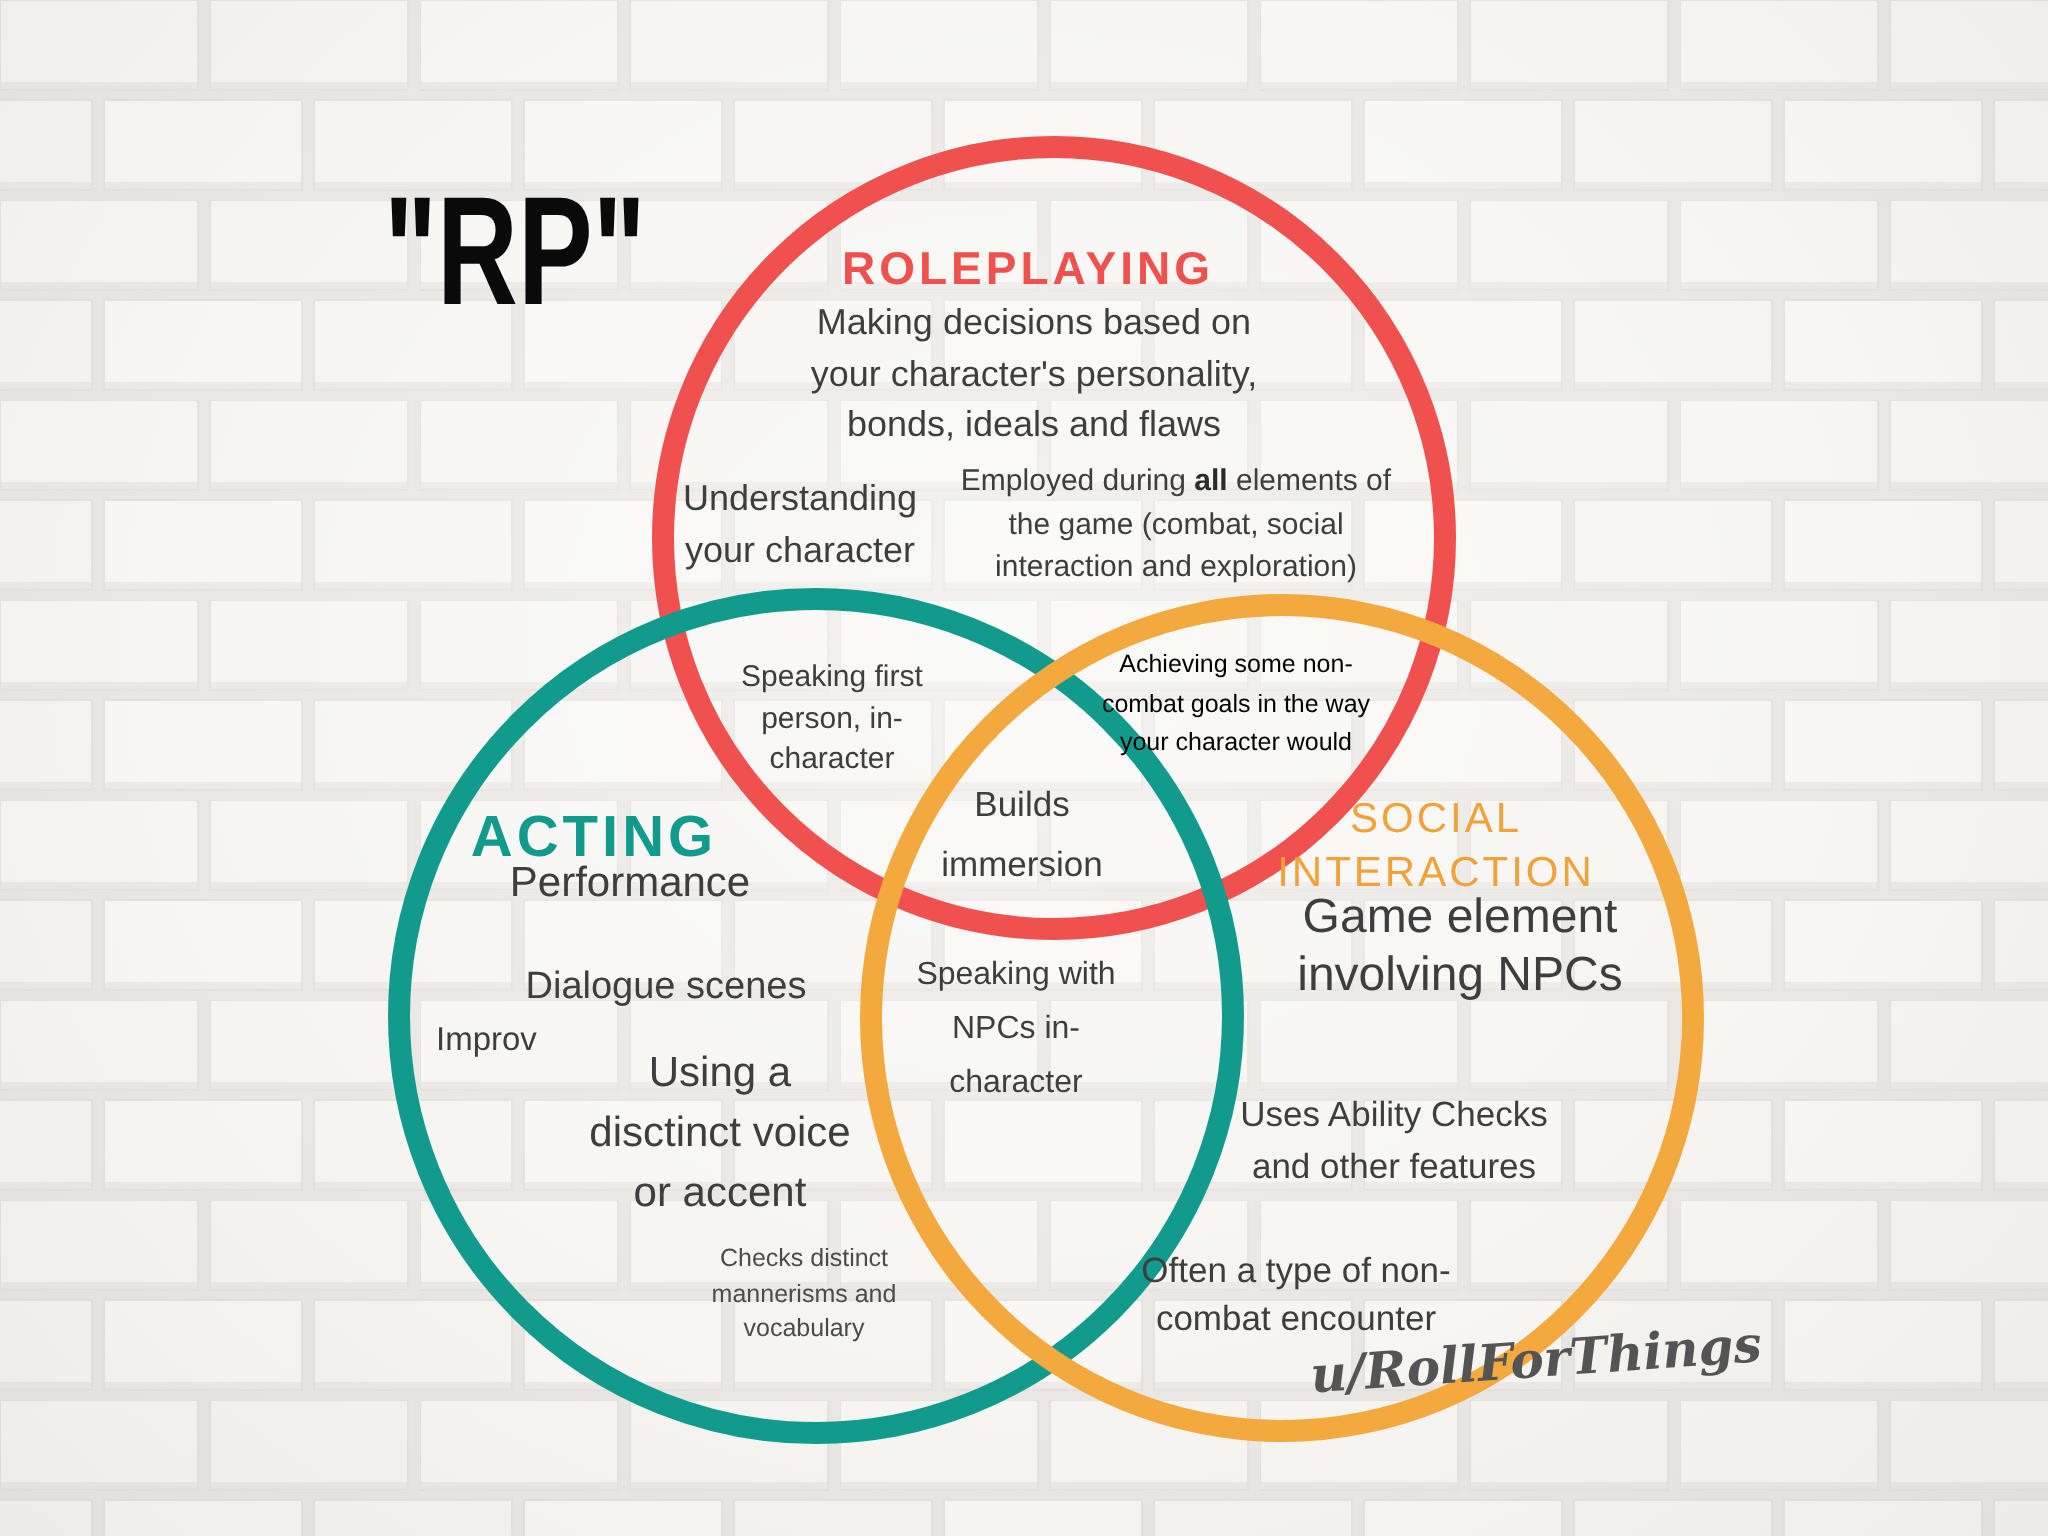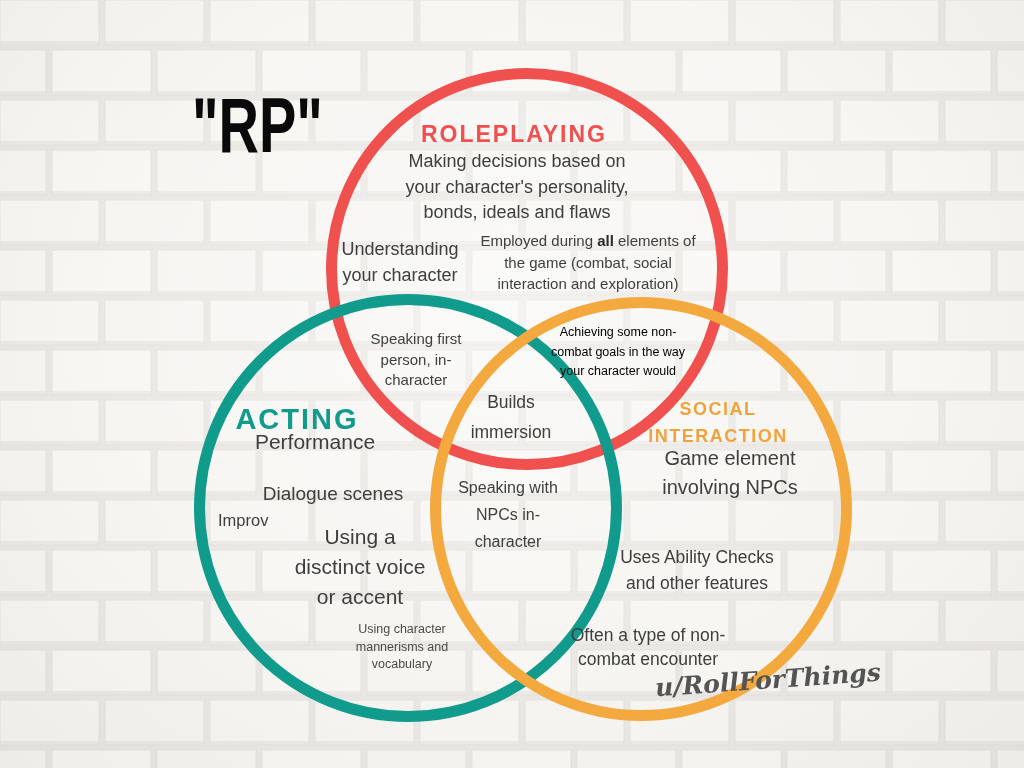--- a/index.html
+++ b/index.html
@@ -28,22 +28,22 @@
   .employed{left:480px;top:230px;width:216px;font-size:15px;line-height:21.5px;}
   .speaking-first{left:356px;top:329px;width:120px;font-size:15px;line-height:20.5px;}
   .achieving{left:548px;top:323px;width:140px;font-size:12.5px;line-height:19.5px;color:#000000;}
   .builds{left:451px;top:387px;width:120px;font-size:17.5px;line-height:30px;}
   .h-acting{left:207px;top:403px;width:180px;font-size:29px;font-weight:700;letter-spacing:2px;color:var(--teal);}
   .performance{left:225px;top:430px;width:180px;font-size:21px;}
   .dialogue{left:253px;top:483px;width:160px;font-size:19px;}
   .improv{left:218px;top:511px;font-size:16.5px;text-align:left;}
   .voice{left:285px;top:522px;width:150px;font-size:21px;line-height:30px;}
   .speaking-npcs{left:458px;top:474px;width:100px;font-size:16px;line-height:27px;}
-  .h-social{left:628px;top:396px;width:180px;font-size:18px;line-height:27px;font-weight:700;letter-spacing:1.5px;color:var(--yellow-deep);}
-  .game-element{left:645px;top:444px;width:170px;font-size:20px;line-height:29px;}
+  .h-social{left:628px;top:396px;width:180px;font-size:21px;line-height:27px;font-weight:400;letter-spacing:1.5px;color:var(--yellow-deep);}
+  .game-element{left:645px;top:444px;width:170px;font-size:24px;line-height:29px;}
   .ability{left:607px;top:544px;width:180px;font-size:17.5px;line-height:26px;}
   .often{left:553px;top:623px;width:190px;font-size:17.5px;line-height:24px;}
   .mannerisms{left:342px;top:621px;width:120px;font-size:12.5px;line-height:17.5px;color:#4b4b4b;}
   .watermark{
     left:655px;top:666px;width:210px;font-size:25px;color:#545454;
     font-family:"DejaVu Serif", serif;font-style:italic;font-weight:bold;
     transform:rotate(-4deg);
   }
   b{font-weight:700;color:#2b2b2b;}
 </style>
@@ -87,21 +87,21 @@
 <div class="txt speaking-first">Speaking first person, in-character</div>
 <div class="txt achieving">Achieving some non-combat goals in the way your character would</div>
 <div class="txt builds">Builds immersion</div>
 <div class="txt speaking-npcs">Speaking with NPCs in-character</div>
 
 <div class="txt h-acting">ACTING</div>
 <div class="txt performance">Performance</div>
 <div class="txt dialogue">Dialogue scenes</div>
 <div class="txt improv">Improv</div>
 <div class="txt voice">Using a disctinct voice or accent</div>
-<div class="txt mannerisms">Using character mannerisms and vocabulary</div>
+<div class="txt mannerisms">Checks distinct mannerisms and vocabulary</div>
 
 <div class="txt h-social">
   <div>SOCIAL</div>
   <div>INTERACTION</div>
 </div>
 <div class="txt game-element">Game element involving NPCs</div>
 <div class="txt ability">Uses Ability Checks and other features</div>
 <div class="txt often">Often a type of non-combat encounter</div>
 
 <div class="txt watermark">u/RollForThings</div>

